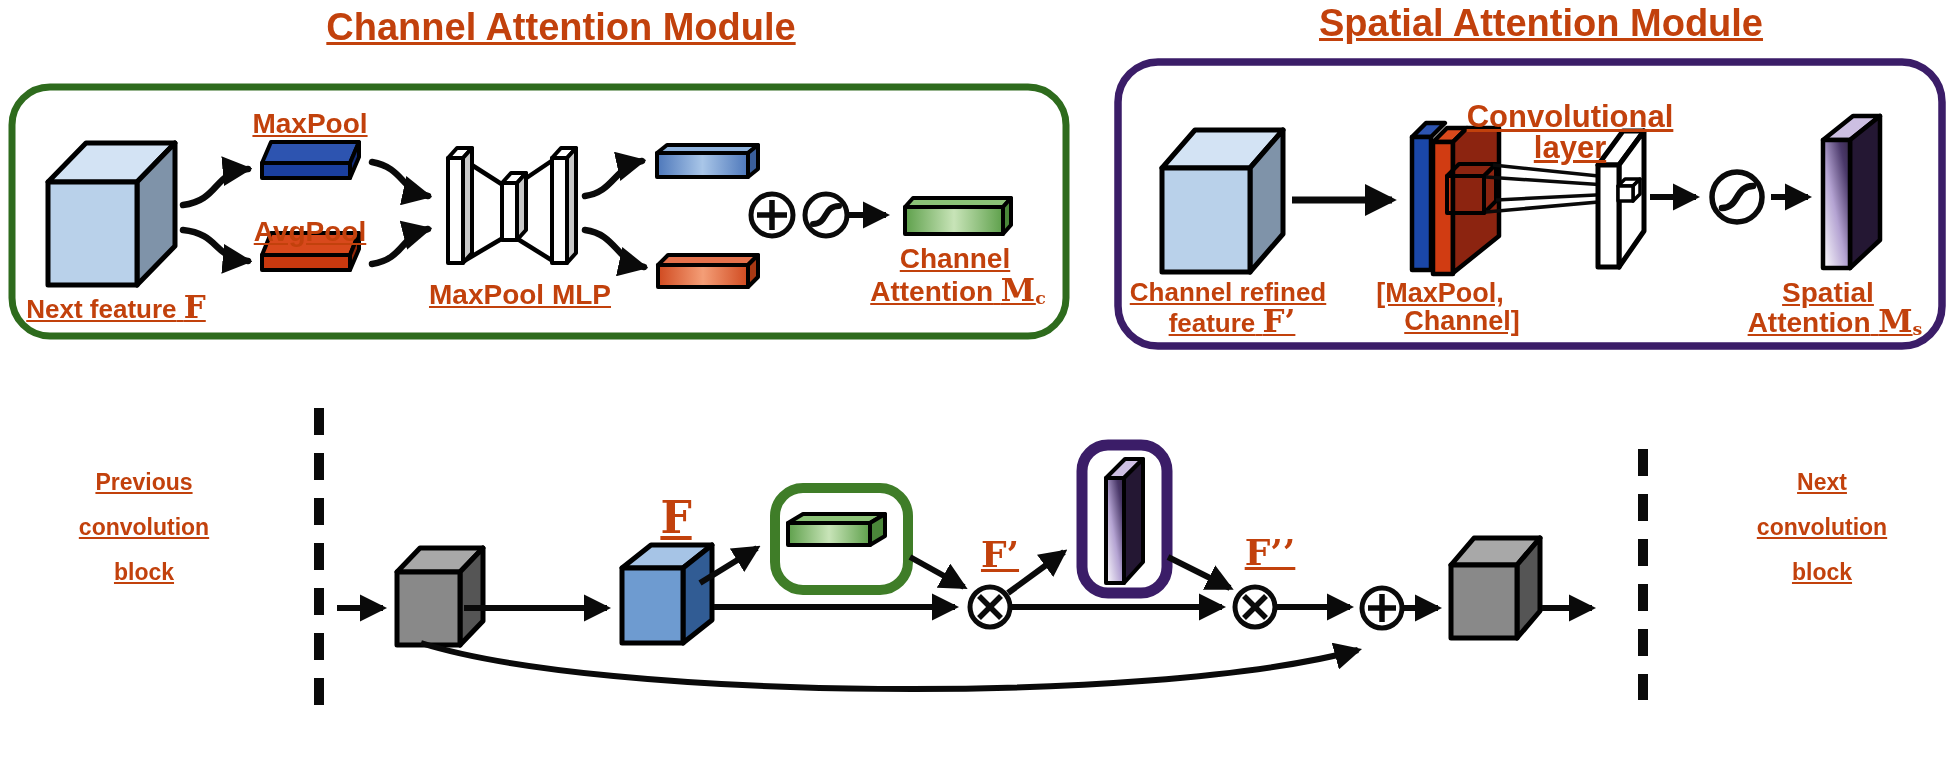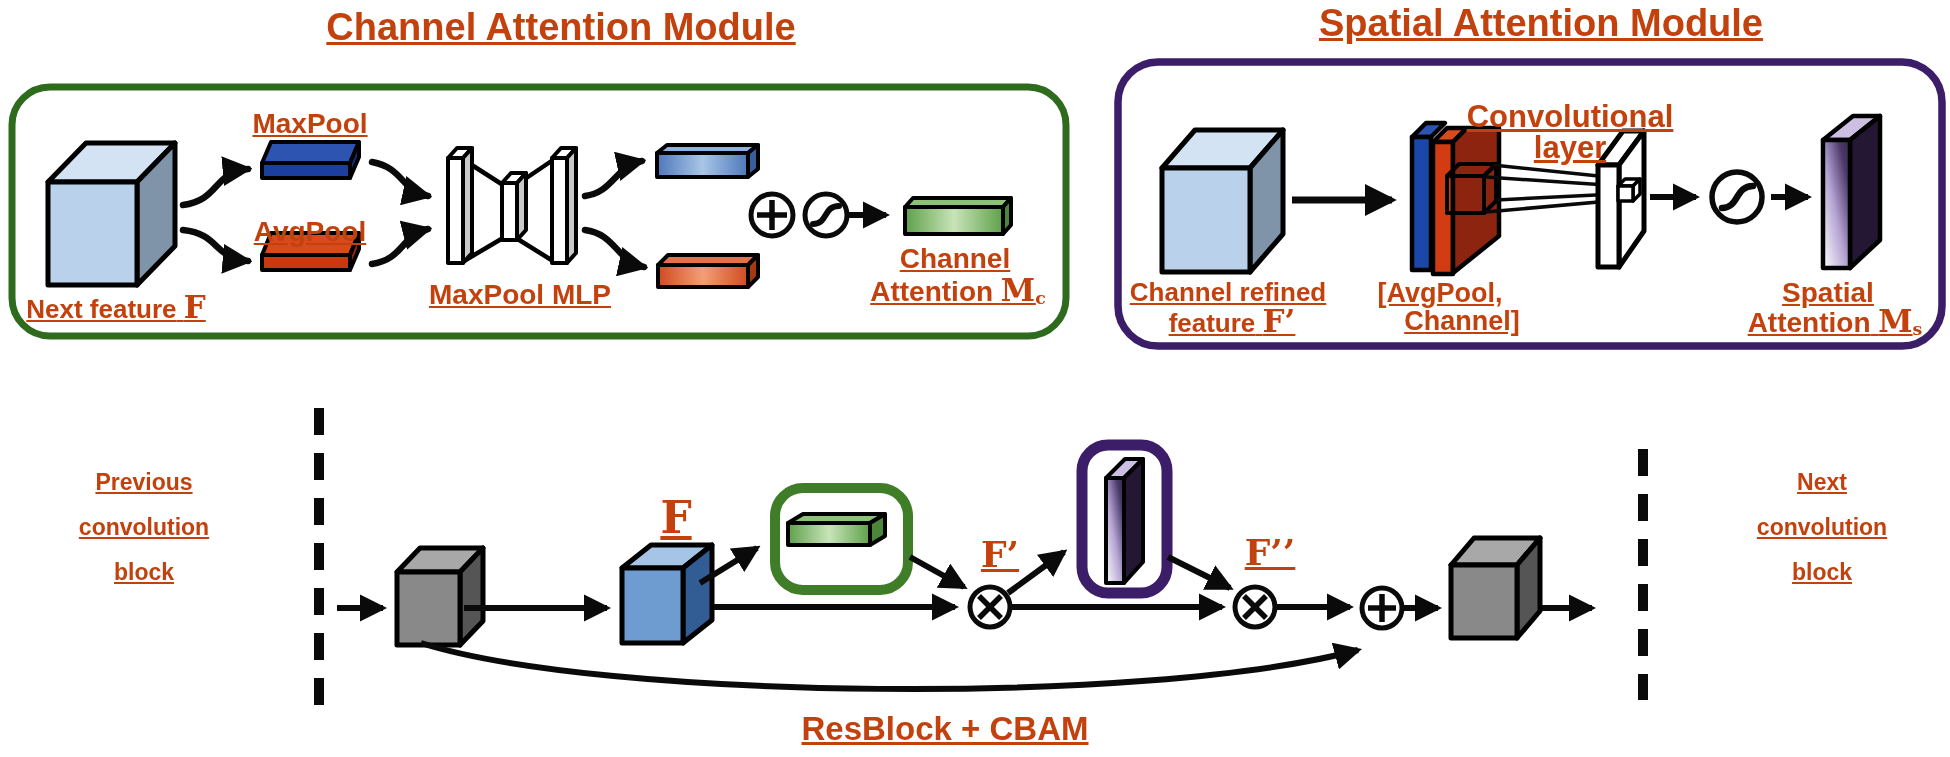--- a/index.html
+++ b/index.html
@@ -282,21 +282,21 @@
   <span>Attention</span>
   <span class="sym s32">M</span><span class="sub">c</span>
 </div>
 
 <div class="lbl t26" style="left:1228px;top:279px;">Channel refined</div>
 <div class="lbl t26" style="left:1232px;top:306px;">
   <span>feature</span>
   <span class="sym s32">F’</span>
 </div>
 
-<div class="lbl t27" style="left:1440px;top:280px;">[AvgPool,</div>
+<div class="lbl t27" style="left:1440px;top:280px;">[MaxPool,</div>
 <div class="lbl t27" style="left:1462px;top:308px;">Channel]</div>
 
 <div class="lbl t23" style="left:1554px;top:101px;">Convolutional</div>
 <div class="lbl t23" style="left:1554px;top:132px;">layer</div>
 
 <div class="lbl t28" style="left:1828px;top:279px;">Spatial</div>
 <div class="lbl t28" style="left:1835px;top:306px;">
   <span>Attention</span>
   <span class="sym s32">M</span><span class="sub">s</span>
 </div>
@@ -306,15 +306,14 @@
 <div class="lbl t31" style="left:144px;top:561px;">block</div>
 
 <div class="lbl t31" style="left:1822px;top:471px;">Next</div>
 <div class="lbl t31" style="left:1822px;top:516px;">convolution</div>
 <div class="lbl t31" style="left:1822px;top:561px;">block</div>
 
 <div class="lbl sym s44" style="left:676px;top:496px;">F</div>
 <div class="lbl sym s36" style="left:1000px;top:536px;">F’</div>
 <div class="lbl sym s36" style="left:1270px;top:534px;">F’’</div>
 
-<div class="lbl t33" style="left:945px;top:712px;">ResBlock + CBAM</div>
 
 </div>
 
 </body></html>

